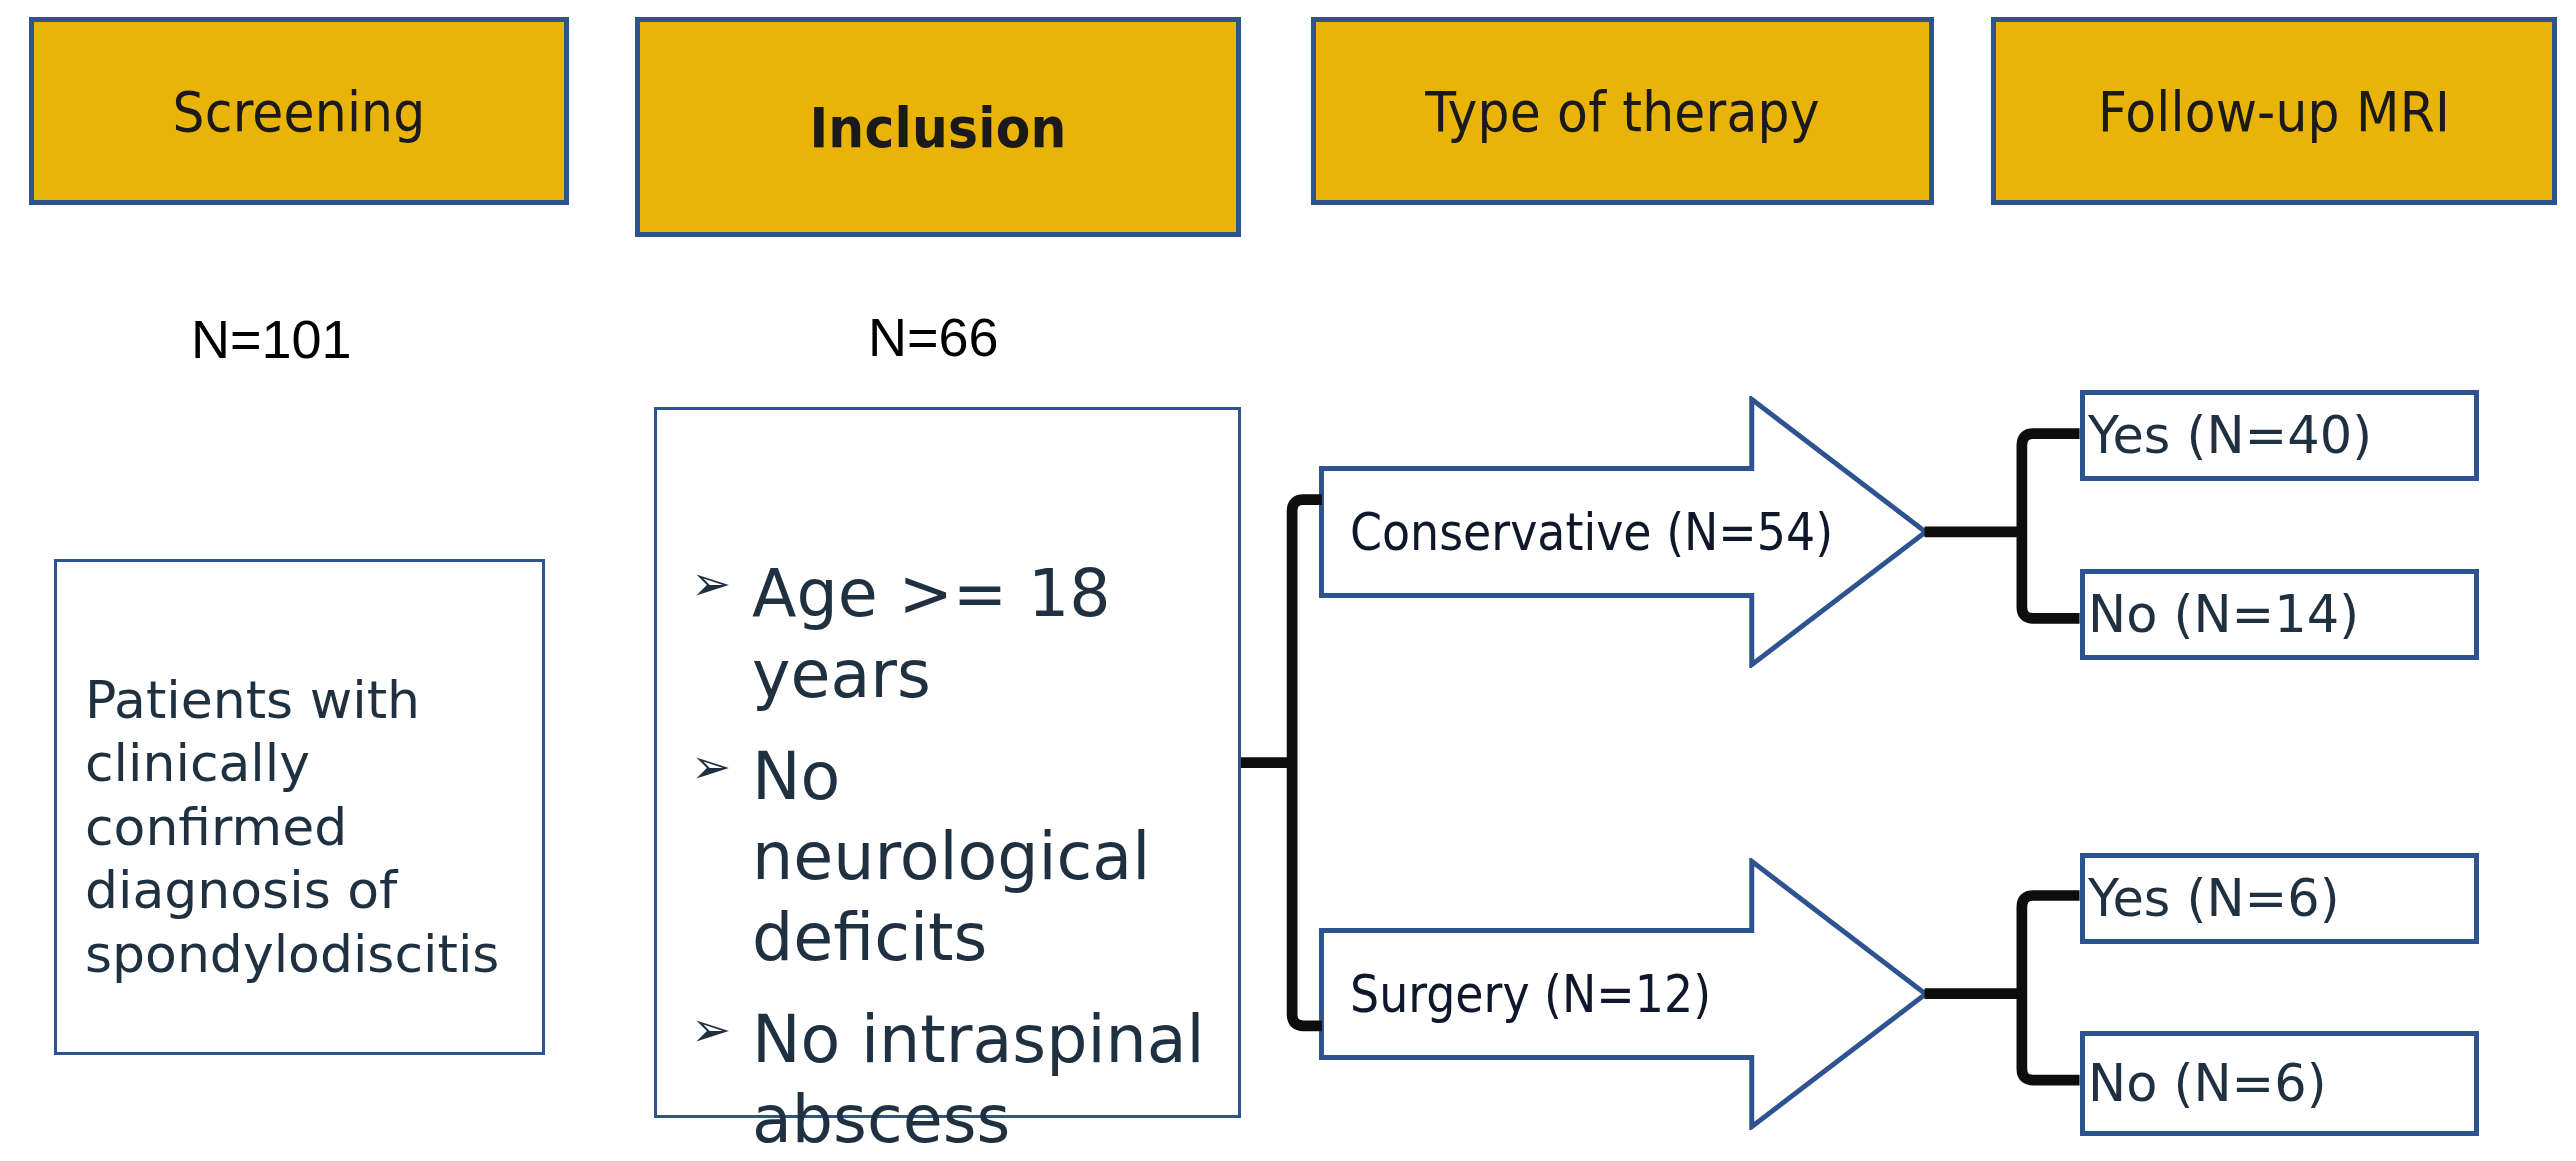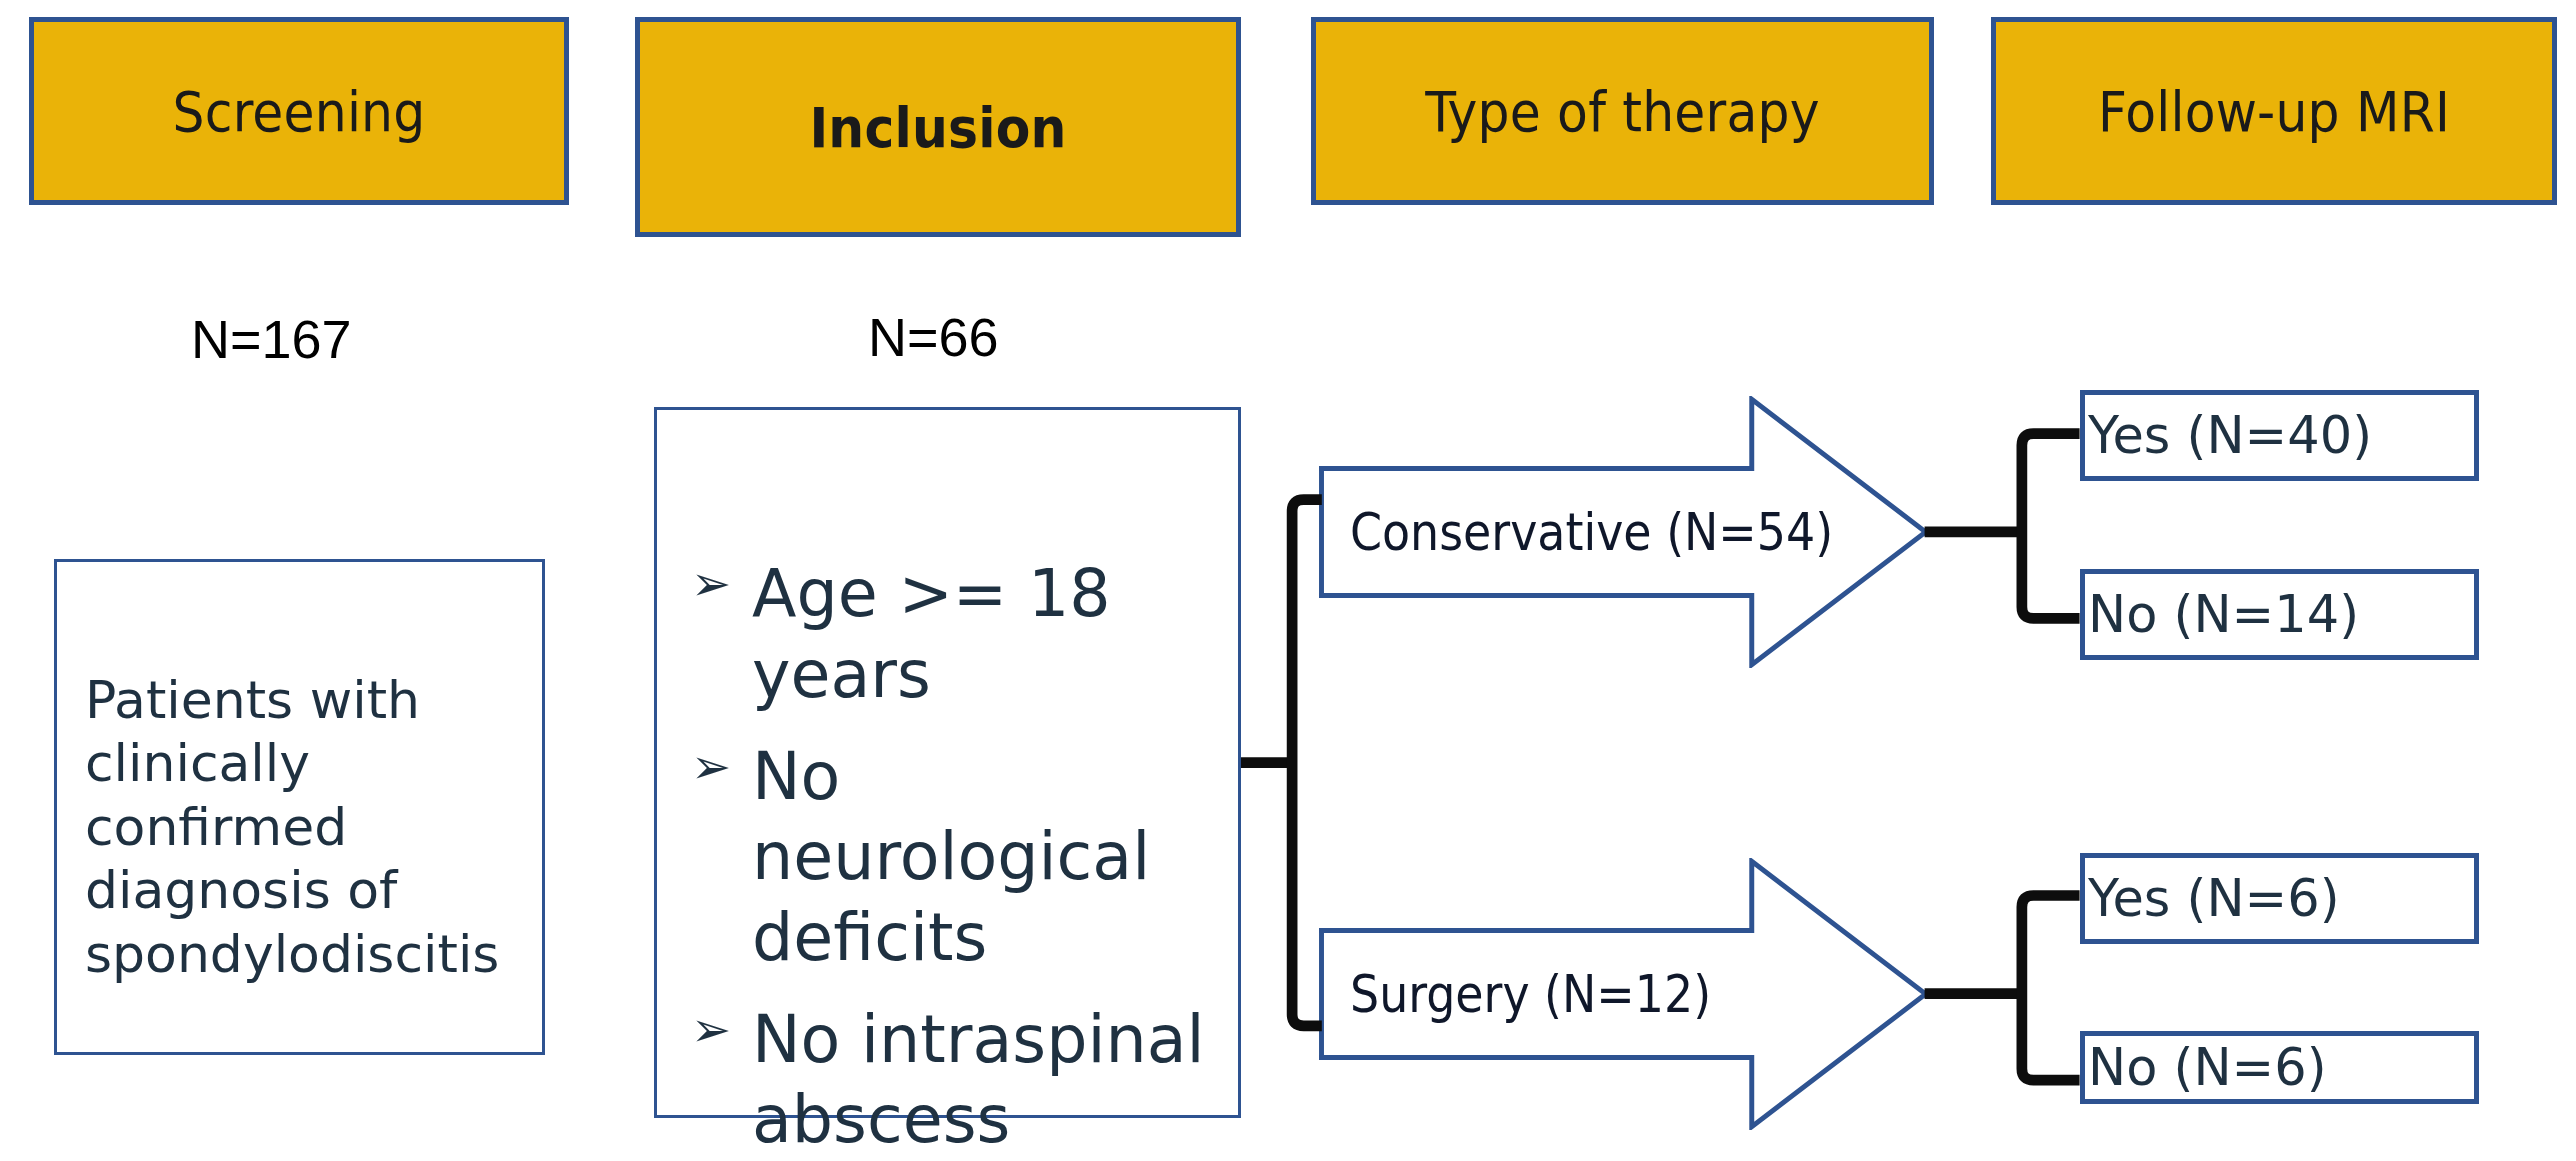--- a/index.html
+++ b/index.html
@@ -104,21 +104,21 @@
 <div id="stage">
 
   <div class="phase" style="left:29px;top:17.3px;width:540px;height:188px;">Screening</div>
 
   <div class="phase" style="left:635px;top:17.3px;width:606px;height:220px;font-weight:bold;">Inclusion</div>
 
   <div class="phase" style="left:1311px;top:17.3px;width:623px;height:188px;">Type of therapy</div>
 
   <div class="phase" style="left:1991px;top:17.3px;width:566px;height:188px;">Follow-up MRI</div>
 
-  <div class="ntag" style="left:191px;top:308px;">N=167</div>
+  <div class="ntag" style="left:191px;top:308px;">N=101</div>
 
   <div class="ntag" style="left:868px;top:299px;margin-top:7px;">N=66</div>
 
   <div class="obox thin" style="left:54px;top:559px;width:491px;height:496px;"></div>
   <div class="ptext" style="left:85px;top:625px;width:437px;">Patients with
 clinically
 confirmed
 diagnosis of
 spondylodiscitis</div>
 
@@ -154,21 +154,21 @@
     </svg>
     <span class="lbl">Surgery (N=12)</span>
   </div>
 
   <div class="rbox" style="left:2080px;top:390px;width:399px;height:91px;">Yes (N=40)</div>
 
   <div class="rbox" style="left:2080px;top:569px;width:399px;height:91px;">No (N=14)</div>
 
   <div class="rbox" style="left:2080px;top:853px;width:399px;height:91px;">Yes (N=6)</div>
 
-  <div class="rbox" style="left:2080px;top:1031px;width:399px;height:73px;">No (N=6)</div>
+  <div class="rbox" style="left:2080px;top:1031px;width:399px;height:105px;">No (N=6)</div>
 
   <svg id="wires" viewBox="0 0 3124 1408">
     <g fill="none" stroke="#0D0D0D" stroke-width="13" stroke-linecap="butt" stroke-linejoin="round">
 
       <path d="M1505 925 L1567 925"></path>
       <path d="M1567 620 Q1567 606 1581 606 L1603 606
                M1567 620 L1567 1230
                M1567 1230 Q1567 1244 1581 1244 L1603 1244"></path>
 
       <path d="M2334 645 L2452 645"></path>

